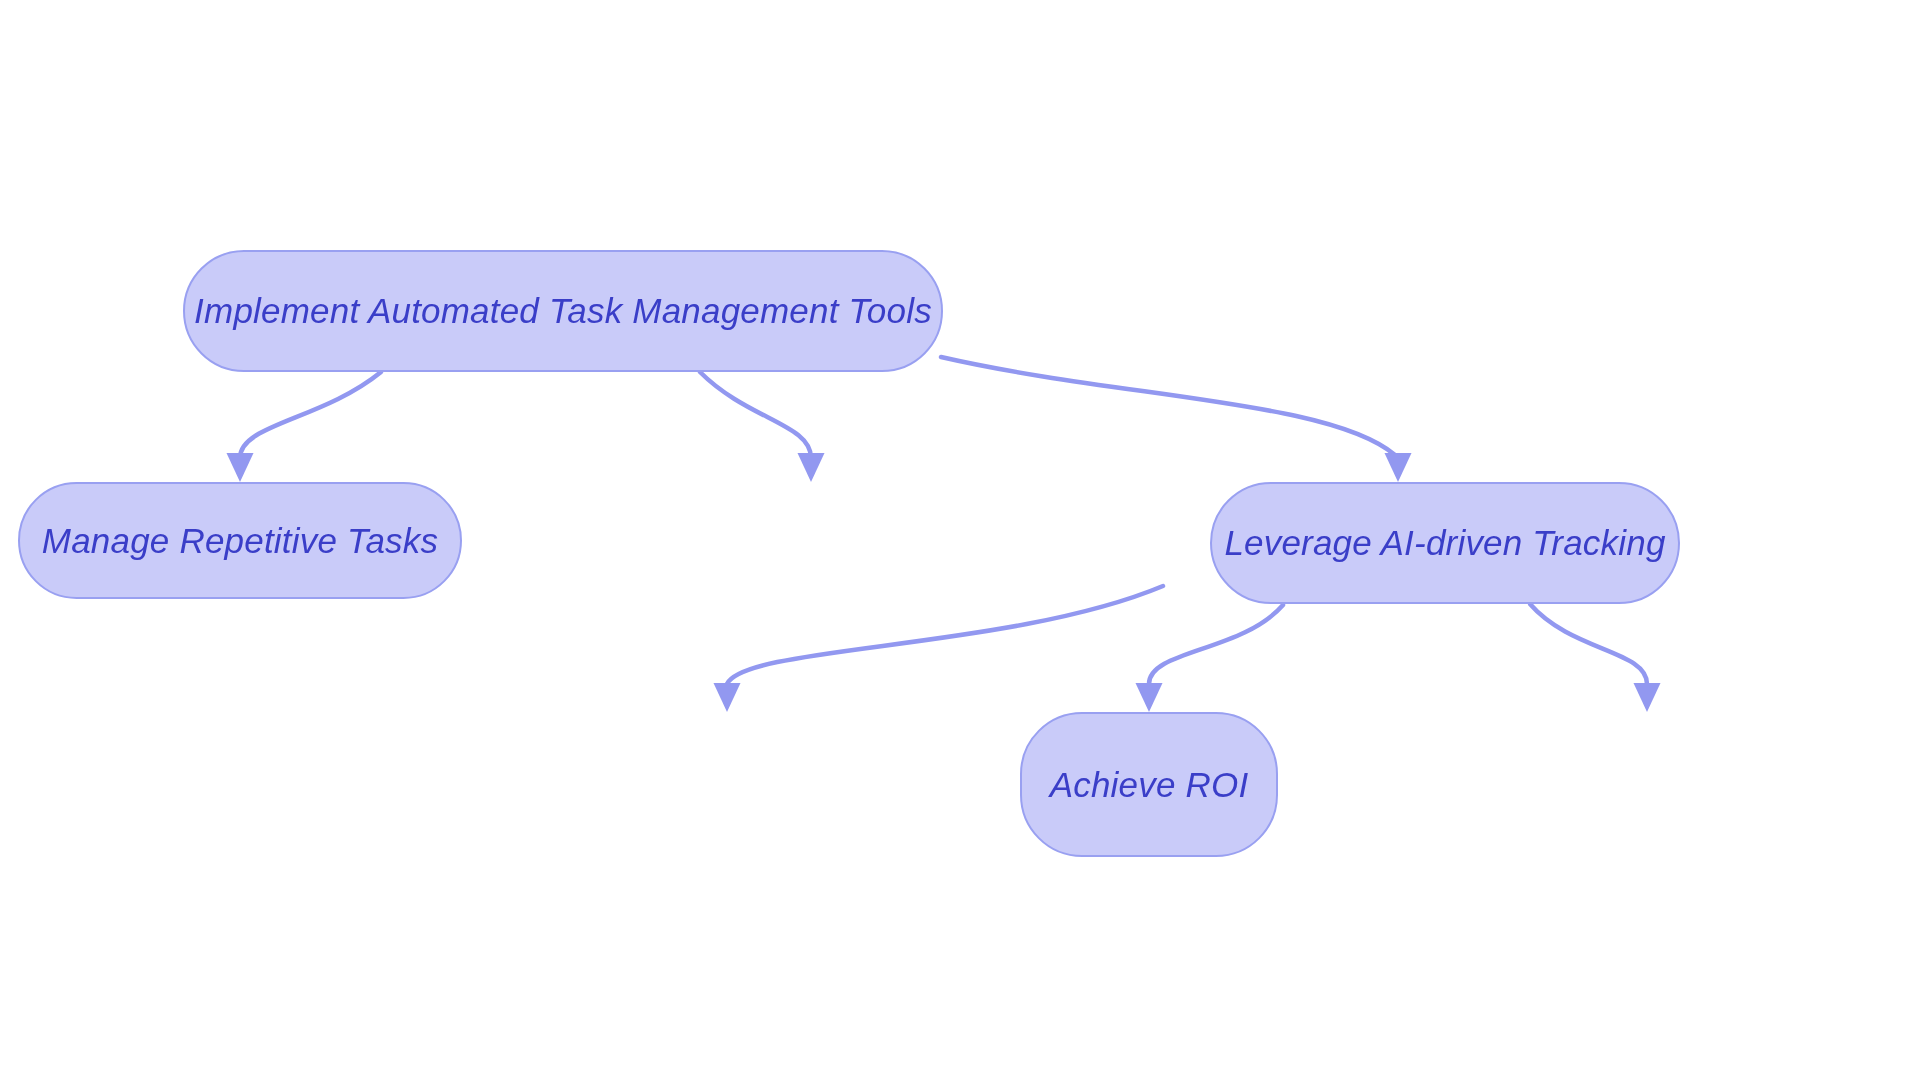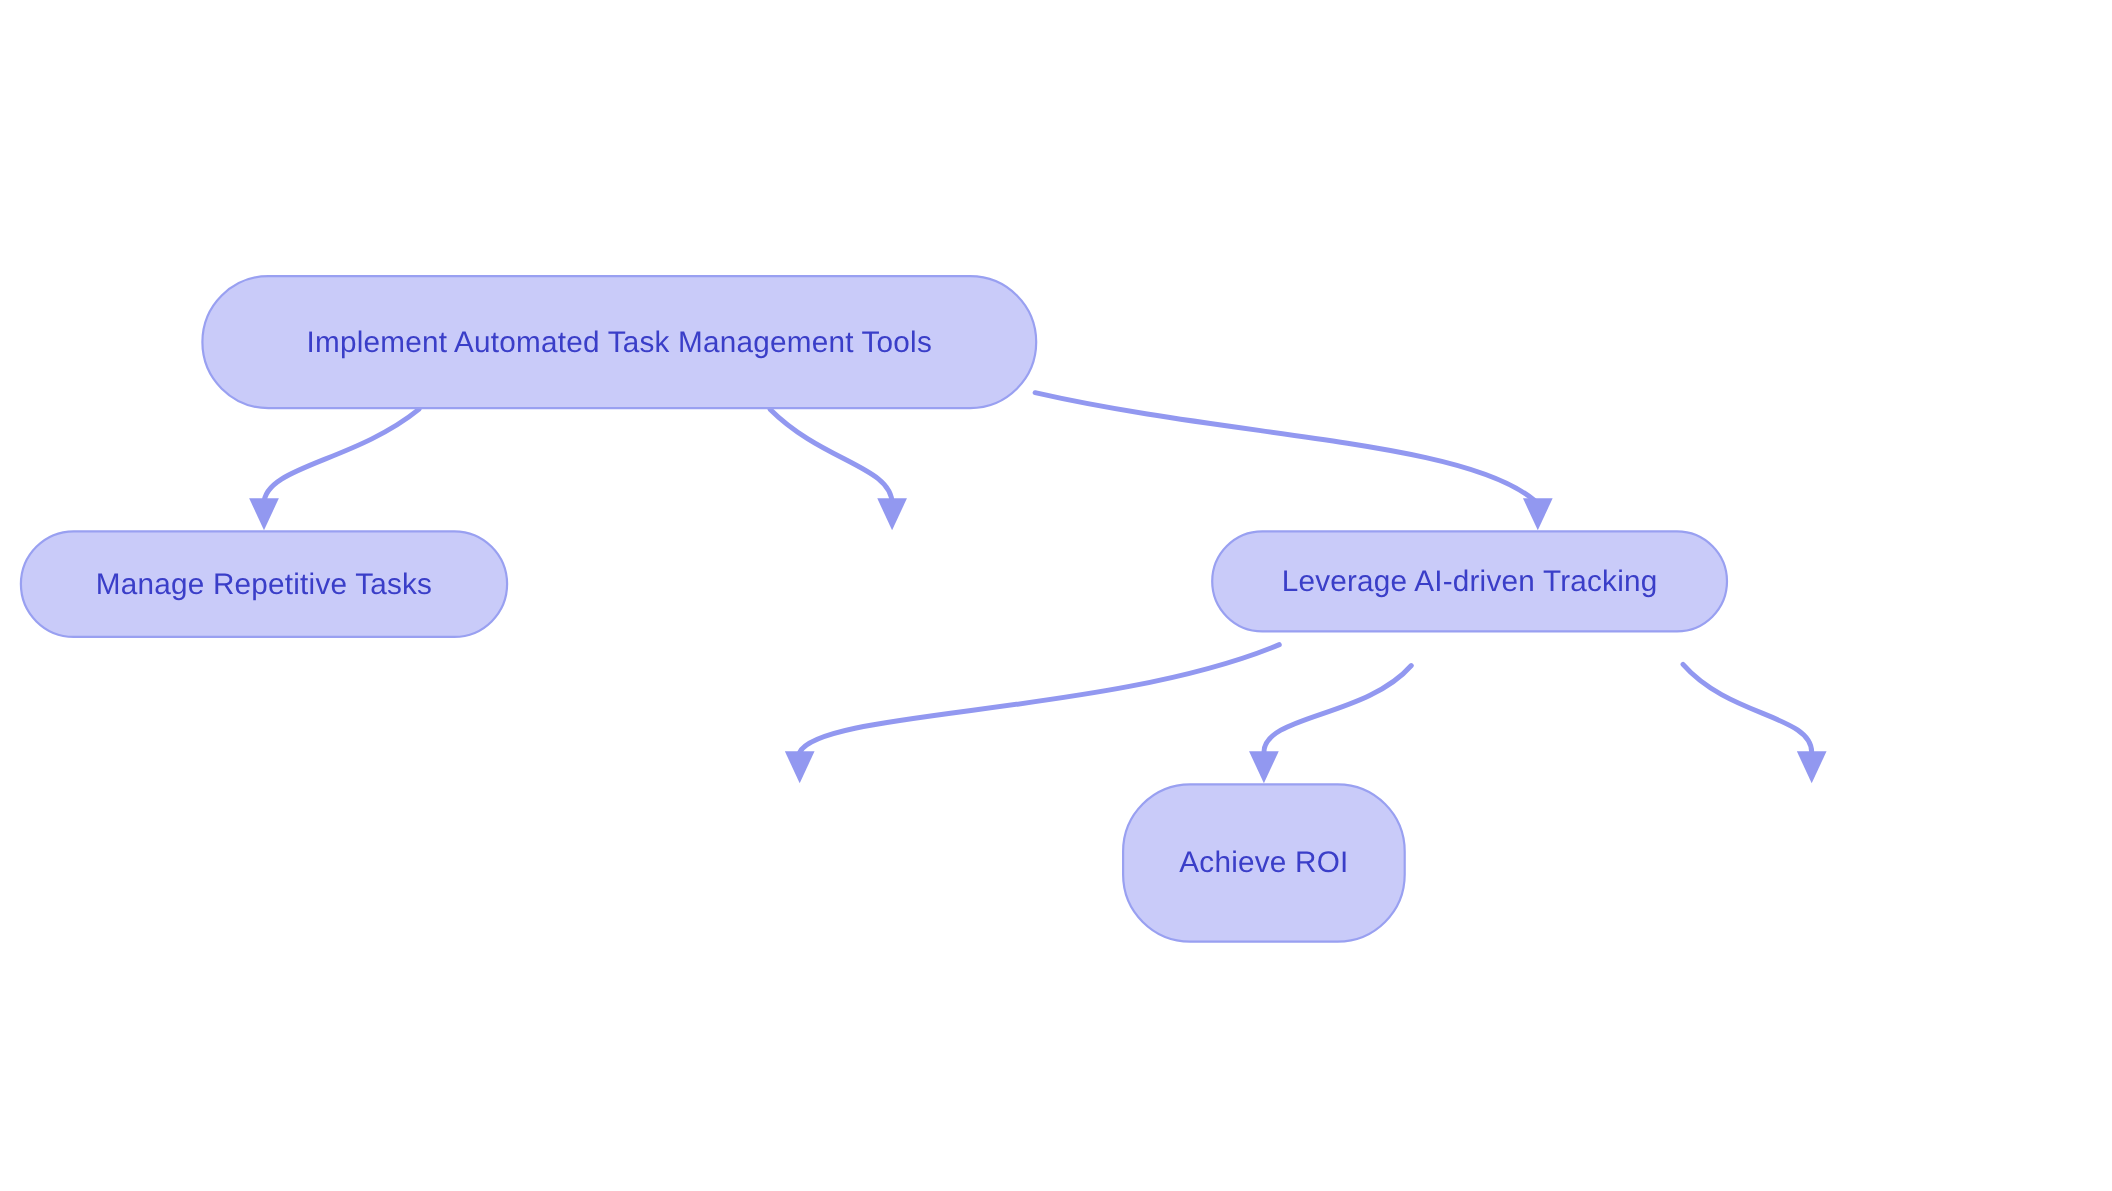--- a/index.html
+++ b/index.html
@@ -30,30 +30,31 @@
     background: var(--node-fill, #c9cbf9);
     border: 2px solid var(--node-border, #99a0f1);
     border-radius: 62px;
     display: flex;
     align-items: center;
     justify-content: center;
     text-align: center;
   }
   .node-label {
     color: var(--node-text, #3a3ec8);
-    font-size: 27px;
+    font-size: 35px;
     line-height: 1.2;
     letter-spacing: 0.2px;
     white-space: nowrap;
+    font-style: italic;
   }
   
   #n-root     { left: 183px;  top: 250px; width: 760px; height: 122px; }
-  #n-manage   { left: 18px;   top: 482px; width: 444px; height: 98px; }
+  #n-manage   { left: 18px;   top: 482px; width: 444px; height: 117px; }
   #n-redirect { left: 570px;  top: 482px; width: 482px; height: 123px; }
-  #n-leverage { left: 1101px; top: 482px; width: 470px; height: 93px; }
+  #n-leverage { left: 1210px; top: 482px; width: 470px; height: 122px; }
   #n-identify { left: 545px;  top: 712px; width: 365px; height: 123px; }
   #n-achieve  { left: 1020px; top: 712px; width: 258px; height: 145px; }
   #n-increase { left: 1400px; top: 712px; width: 495px; height: 123px; }
 </style>
 </head>
 <body>
 
 <div class="canvas">
 
   <svg class="edge-layer" viewBox="0 0 1920 1083" xmlns="http://www.w3.org/2000/svg">

